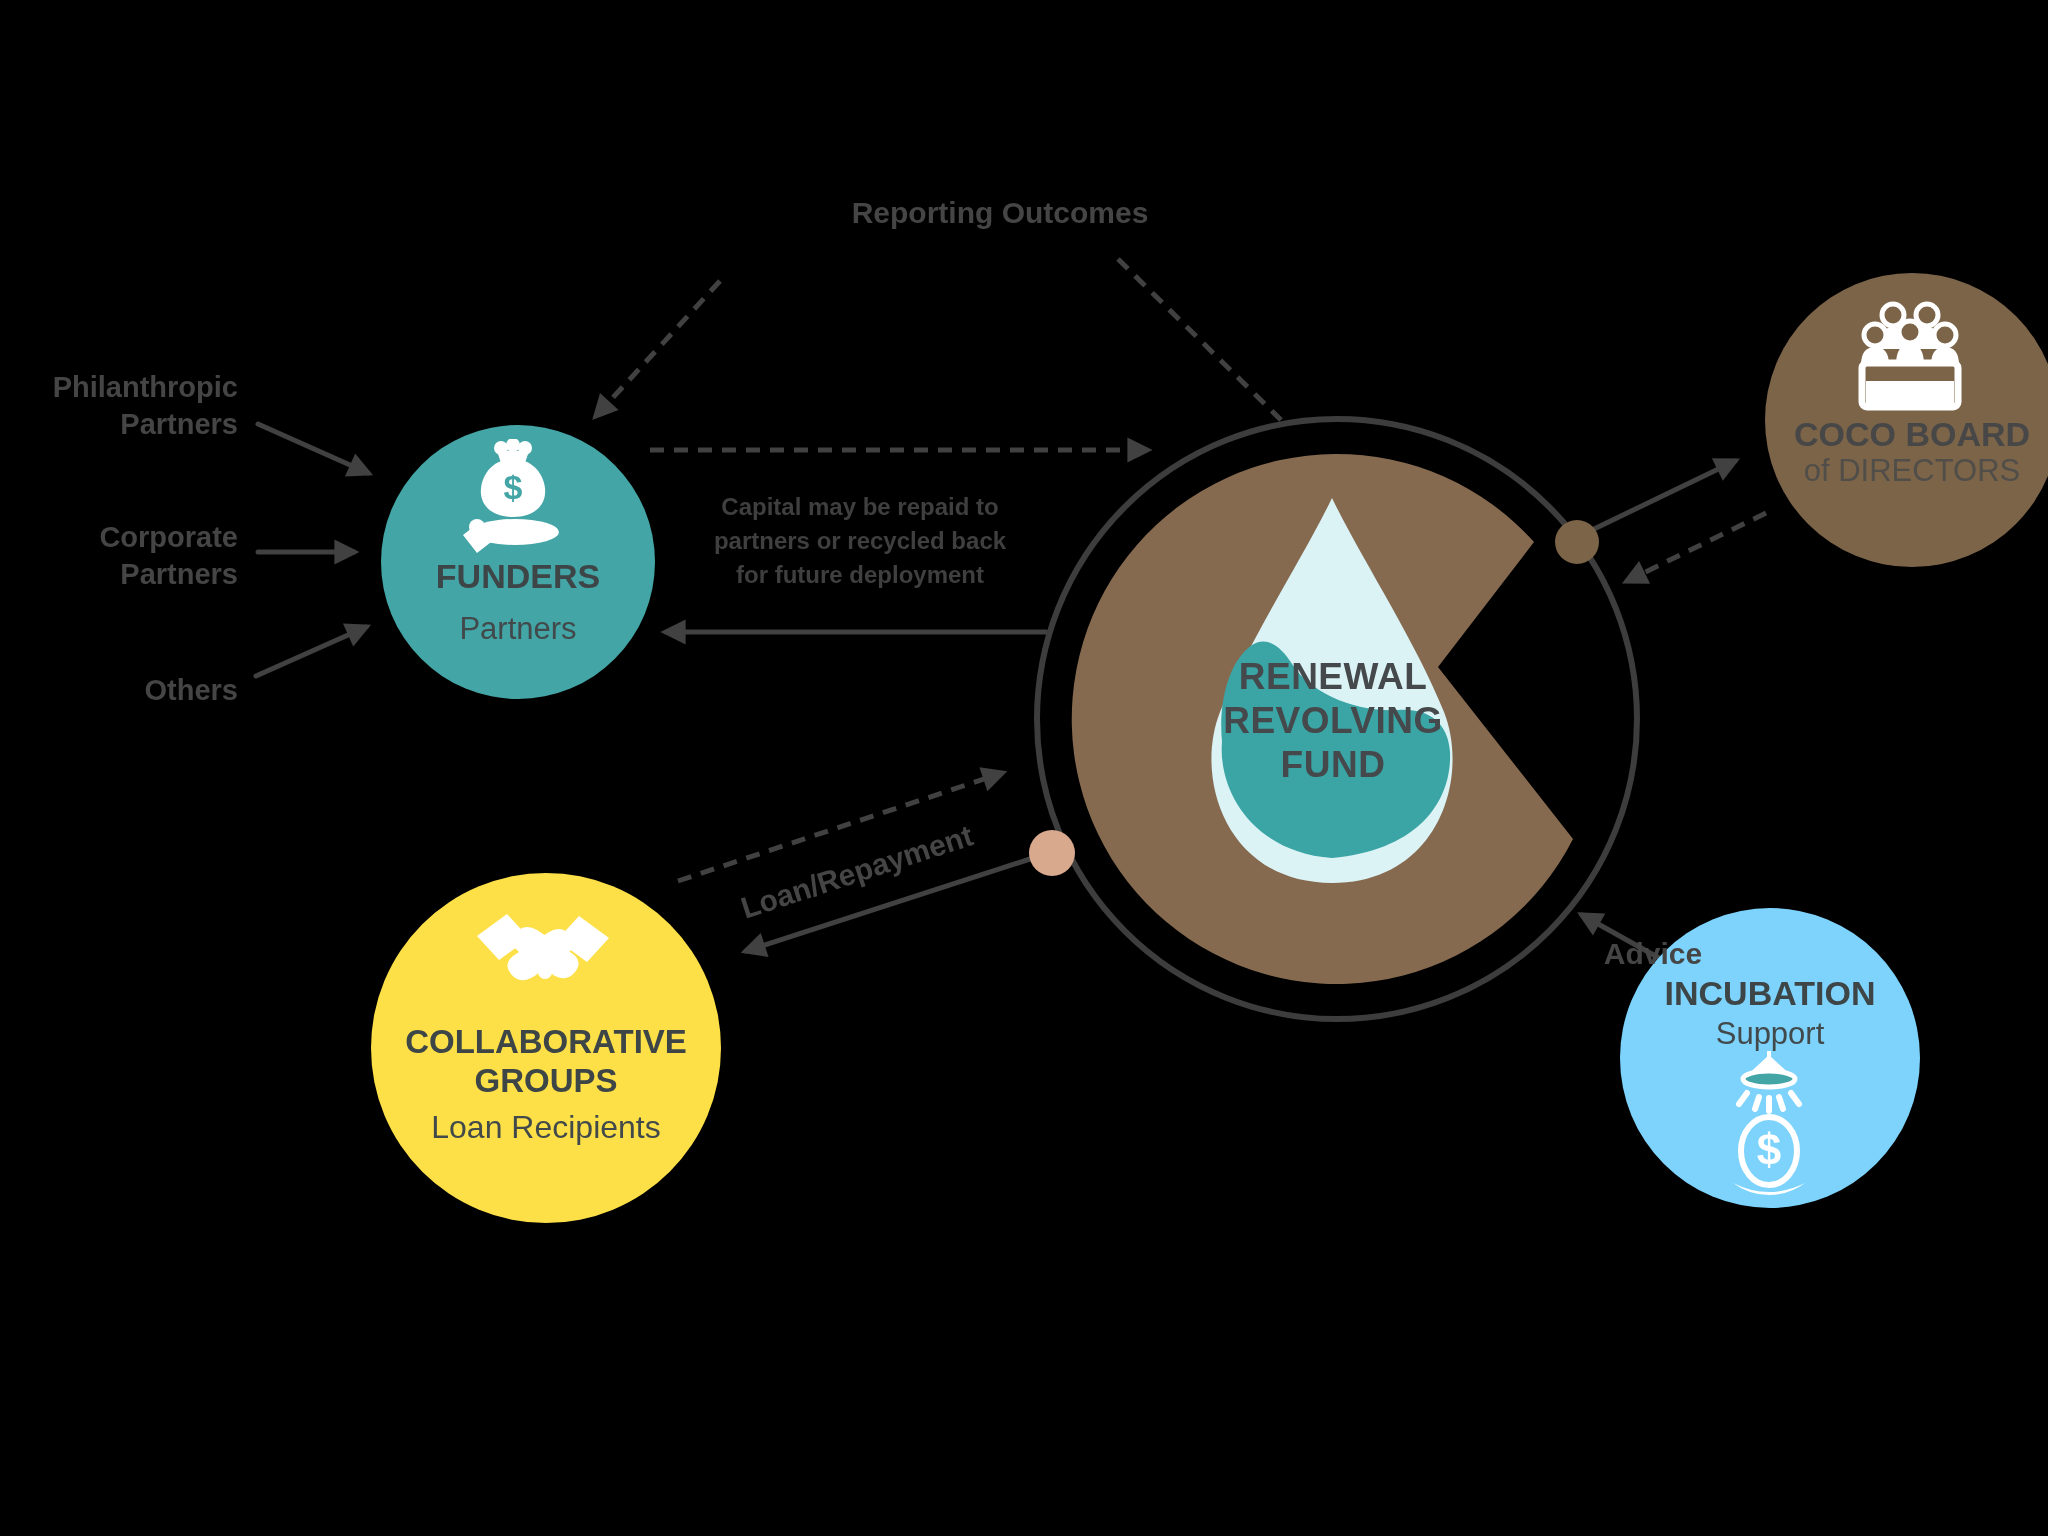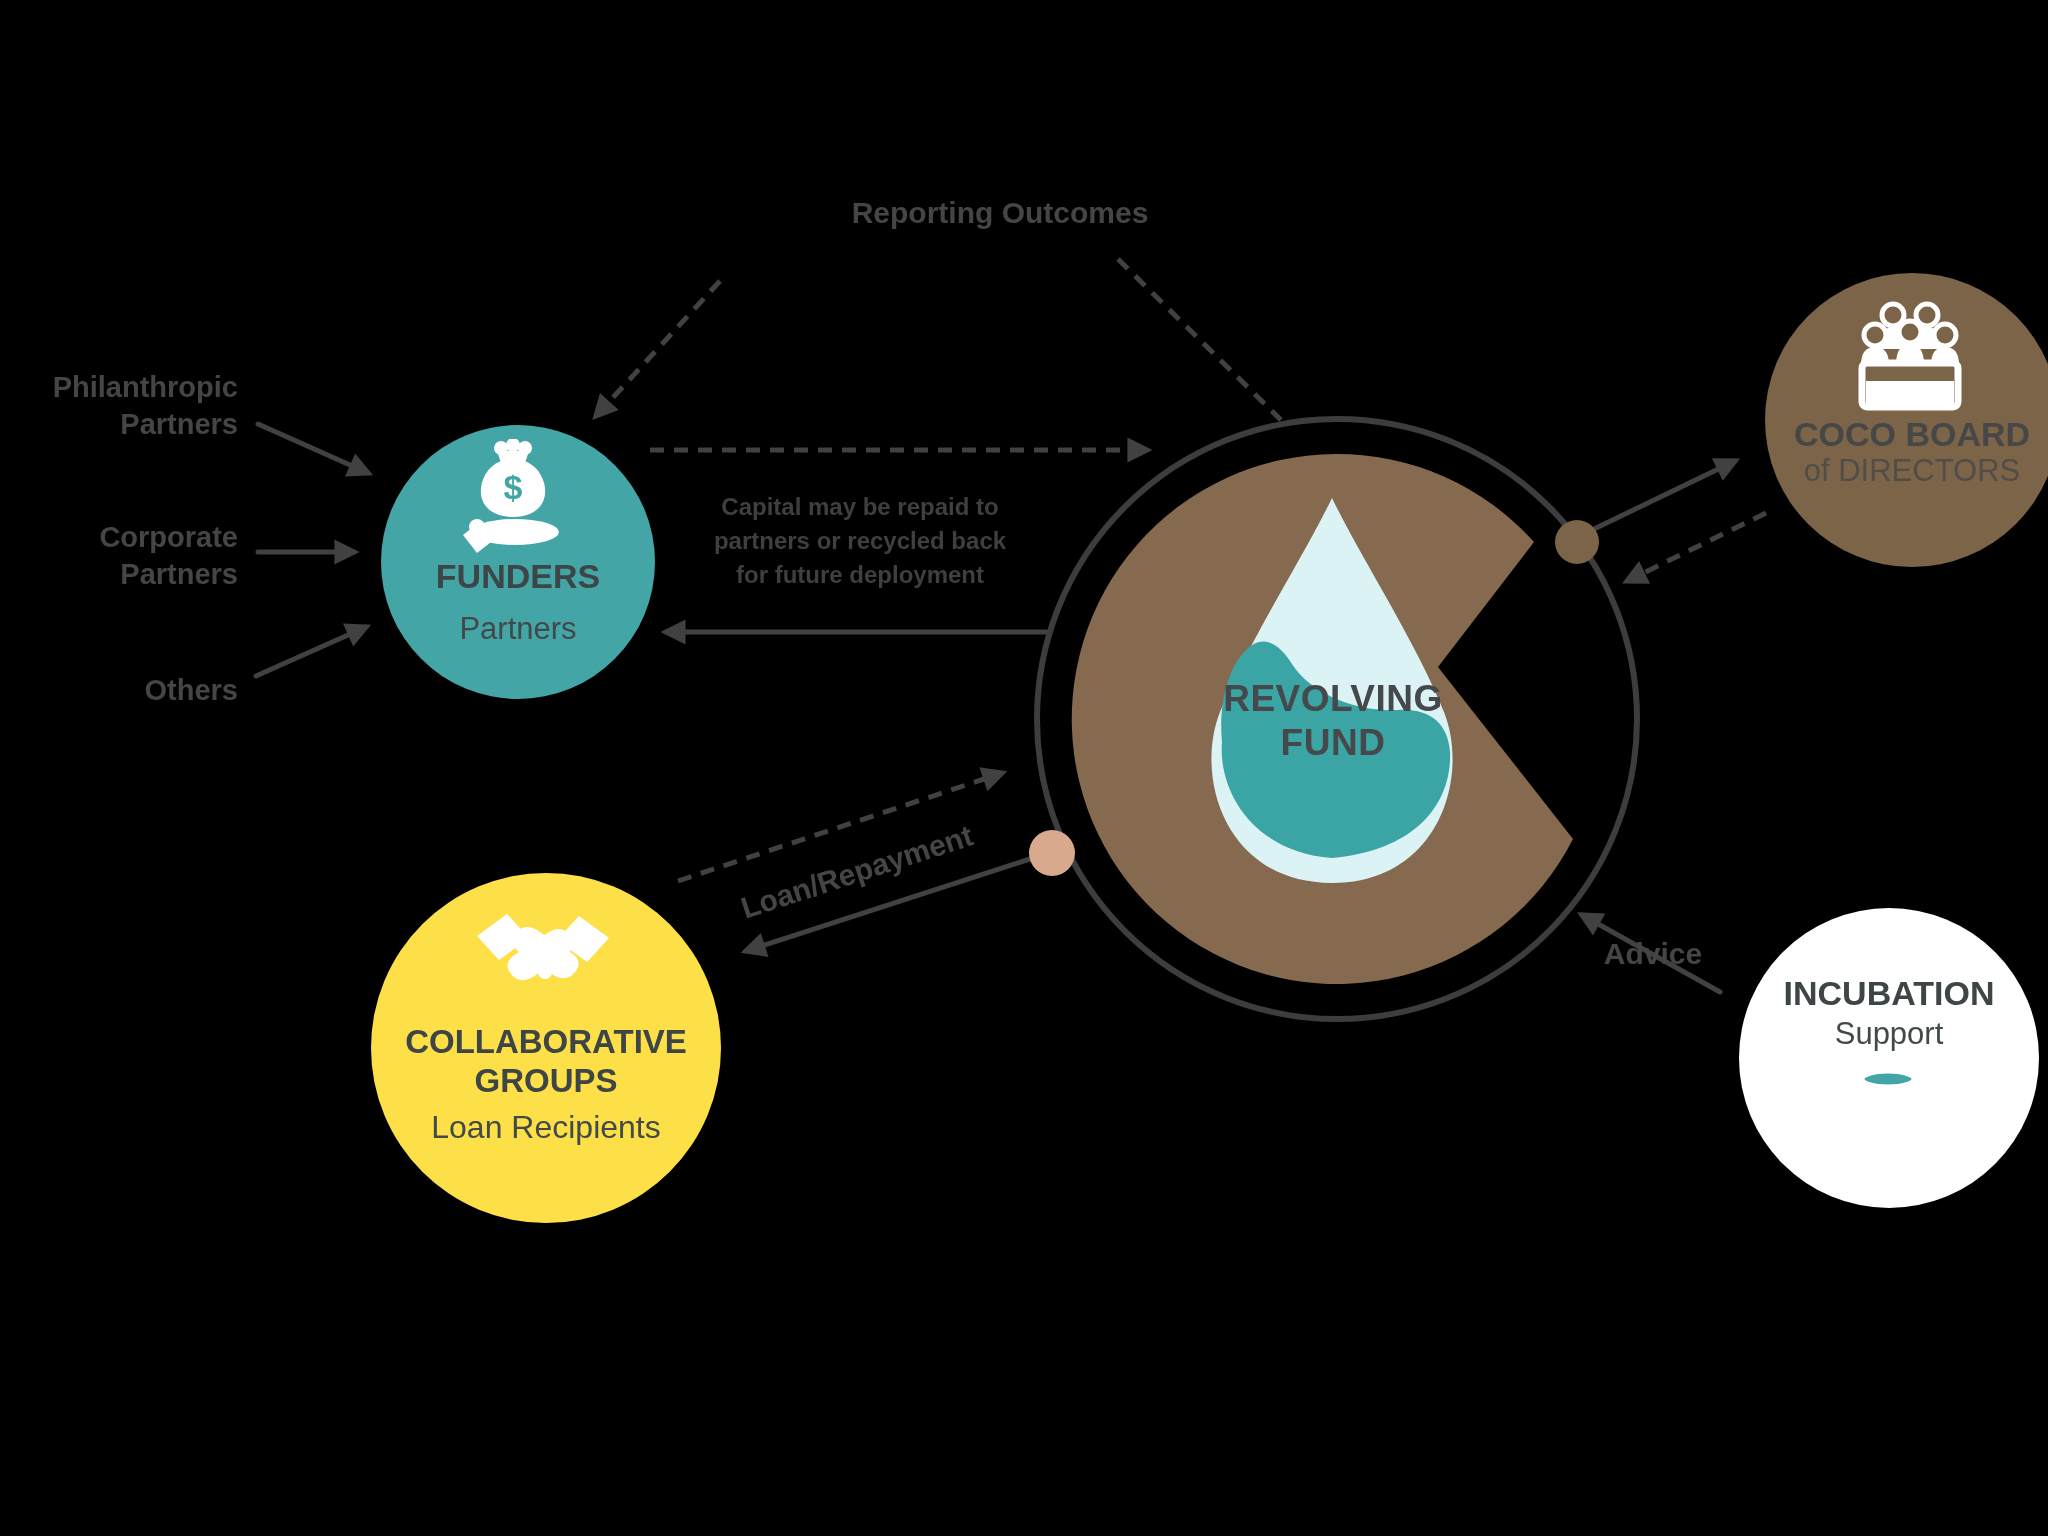--- a/index.html
+++ b/index.html
@@ -107,41 +107,42 @@
       <path d="M6,64 Q6,46 20,46 Q34,46 34,64 Z" fill="#fff"></path>
       <path d="M41,64 Q41,43 55,43 Q69,43 69,64 Z" fill="#fff"></path>
       <path d="M76,64 Q76,46 90,46 Q104,46 104,64 Z" fill="#fff"></path>
       <rect x="7" y="62" width="96" height="44" rx="5" fill="none" stroke="#fff" stroke-width="7"></rect>
       <rect x="11" y="80" width="88" height="23" fill="#fff"></rect>
     </svg>
     <div class="node-title" style="left:50%;transform:translate(-50%,-50%);font-size:34px;position:absolute;top:161px;color:#474747;">COCO BOARD</div>
     <div class="node-sub" style="left:50%;transform:translate(-50%,-50%);font-size:31px;position:absolute;top:198px;color:#514e49;">of DIRECTORS</div>
   </div>
 
-  <div class="node" style="left:1739px;top:908px;width:300px;height:300px;background:#ffffff;">
+  <div class="node" style="left:1620px;top:908px;width:300px;height:300px;background:#7dd3fc;">
     <div class="node-title" style="left:50%;transform:translate(-50%,-50%);font-size:34px;position:absolute;top:85px;">INCUBATION</div>
     <div class="node-sub" style="left:50%;transform:translate(-50%,-50%);font-size:31px;position:absolute;top:126px;">Support</div>
     <svg class="icon" style="position:absolute;left:99px;top:143px;" width="100" height="150" viewBox="0 0 100 150">
       <rect x="48" y="0" width="4" height="10" fill="#fff"></rect>
       <path d="M50,4 L24,28 L76,28 Z" fill="#fff"></path>
       <ellipse cx="50" cy="28" rx="26" ry="8" fill="#43A5A6" stroke="#fff" stroke-width="5"></ellipse>
       <g stroke="#fff" stroke-width="6" stroke-linecap="round">
         <line x1="28" y1="42" x2="20" y2="53"></line>
         <line x1="40" y1="46" x2="36" y2="58"></line>
         <line x1="50" y1="47" x2="50" y2="60"></line>
         <line x1="60" y1="46" x2="64" y2="58"></line>
         <line x1="72" y1="42" x2="80" y2="53"></line>
       </g>
       <ellipse cx="50" cy="100" rx="28" ry="34" fill="none" stroke="#fff" stroke-width="6"></ellipse>
       <text x="50" y="114" text-anchor="middle" font-family="Liberation Sans, sans-serif" font-size="44" font-weight="bold" fill="#fff">$</text>
       <path d="M14,132 Q50,150 86,132 Q70,144 50,144 Q30,144 14,132 Z" fill="#fff"></path>
     </svg>
   </div>
 
   <div class="fund-title ctr" style="left:1333px;top:721px;width:340px;">
+    <div>RENEWAL</div>
     <div>REVOLVING</div>
     <div>FUND</div>
   </div>
 
   <div class="label ctr" style="left:1000px;top:213px;font-size:30px;font-weight:600;">Reporting Outcomes</div>
 
   <div class="label lbl-left" style="right:1810px;top:369px;margin-left:16px;">
     <div>Philanthropic</div>
     <div>Partners</div>
   </div>

